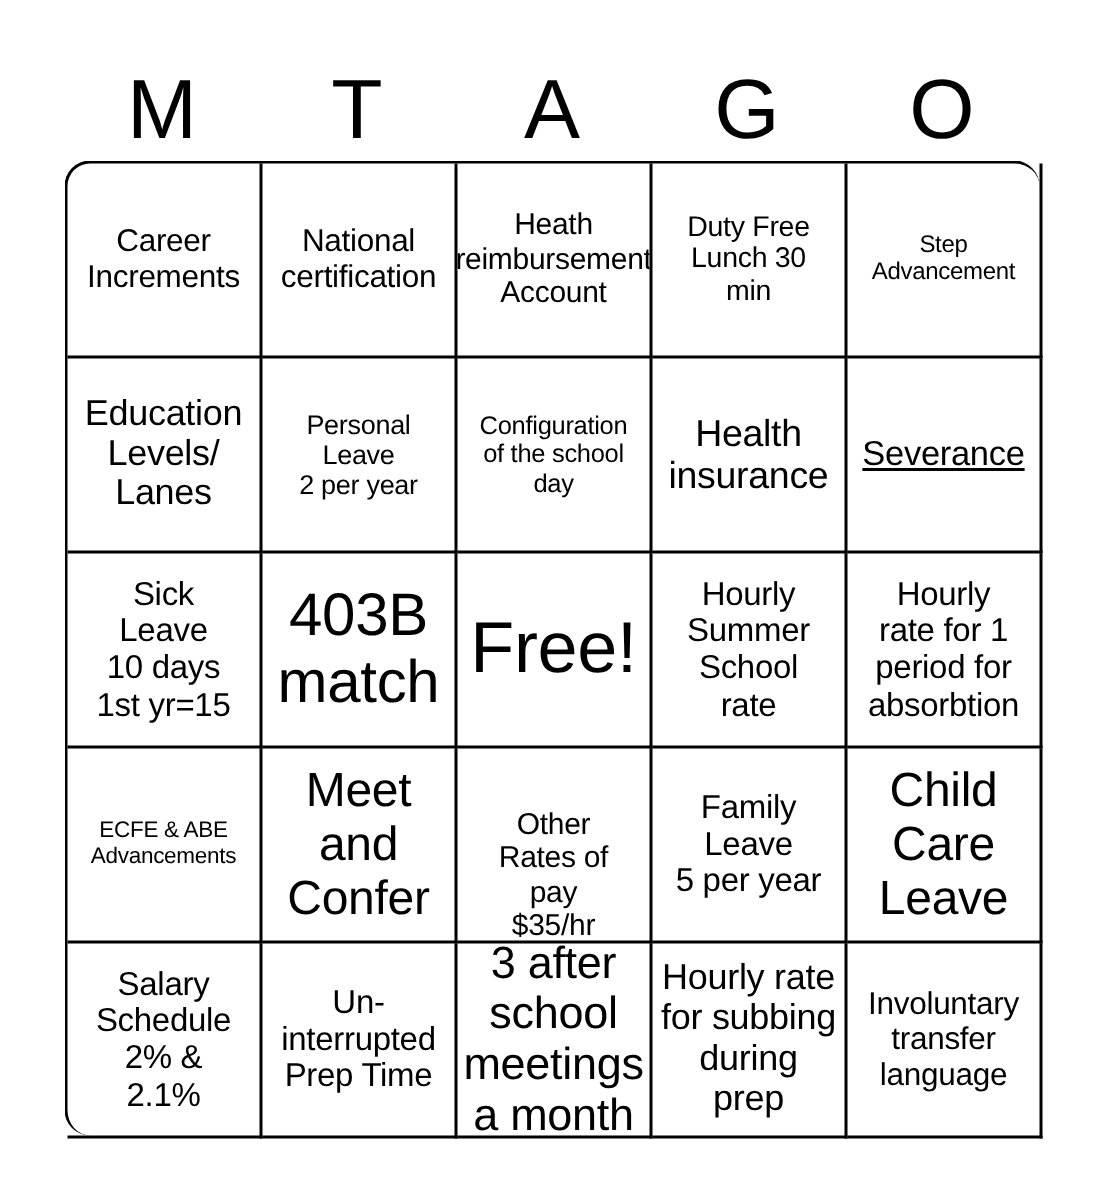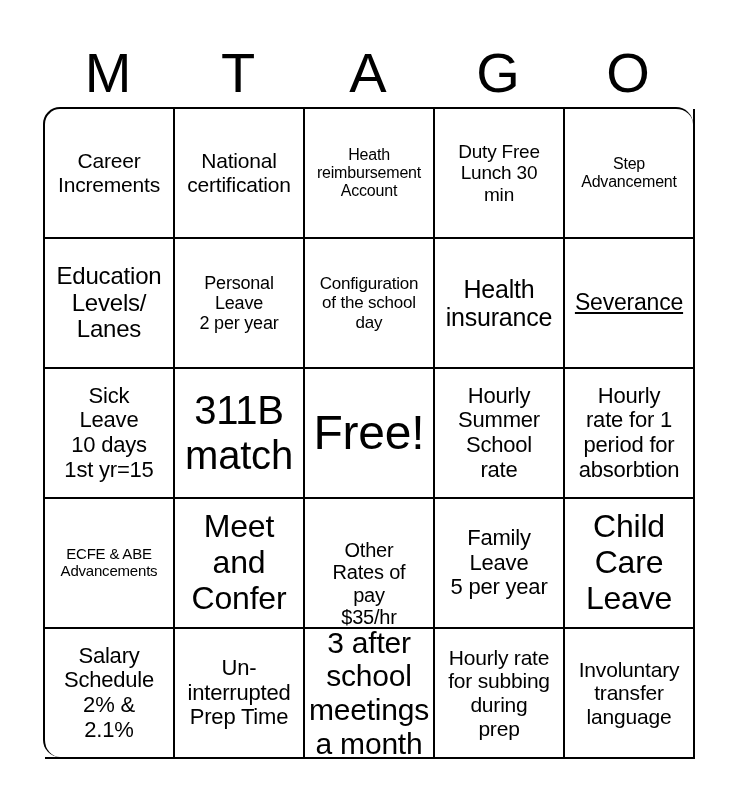--- a/index.html
+++ b/index.html
@@ -75,21 +75,21 @@
 <div class="board" id="board">
     <div class="cell">
       <span class="cell-text" style="font-size: 21px;">Career
 Increments</span>
     </div>
     <div class="cell">
       <span class="cell-text" style="font-size: 21px;">National
 certification</span>
     </div>
     <div class="cell">
-      <span class="cell-text" style="font-size: 16px;">Heath
+      <span class="cell-text" style="font-size: 20px;">Heath
 reimbursement
 Account</span>
     </div>
     <div class="cell">
       <span class="cell-text" style="font-size: 19px;">Duty Free
 Lunch 30
 min</span>
     </div>
     <div class="cell">
       <span class="cell-text" style="font-size: 16px;">Step
@@ -117,21 +117,21 @@
     <div class="cell">
       <span class="cell-text" style="font-size: 23px; text-decoration: underline;">Severance</span>
     </div>
     <div class="cell">
       <span class="cell-text" style="font-size: 22px;">Sick
 Leave
 10 days
 1st yr=15</span>
     </div>
     <div class="cell">
-      <span class="cell-text" style="font-size: 40px;">311B
+      <span class="cell-text" style="font-size: 40px;">403B
 match</span>
     </div>
     <div class="cell">
       <span class="cell-text" style="font-size: 48px;">Free!</span>
     </div>
     <div class="cell">
       <span class="cell-text" style="font-size: 22px;">Hourly
 Summer
 School
 rate</span>
@@ -178,21 +178,21 @@
 interrupted
 Prep Time</span>
     </div>
     <div class="cell">
       <span class="cell-text" style="font-size: 30px;">3 after
 school
 meetings
 a month</span>
     </div>
     <div class="cell">
-      <span class="cell-text" style="font-size: 21px;">Hourly rate
+      <span class="cell-text" style="font-size: 24px;">Hourly rate
 for subbing
 during
 prep</span>
     </div>
     <div class="cell">
       <span class="cell-text" style="font-size: 21px;">Involuntary
 transfer
 language</span>
     </div>
   </div>

